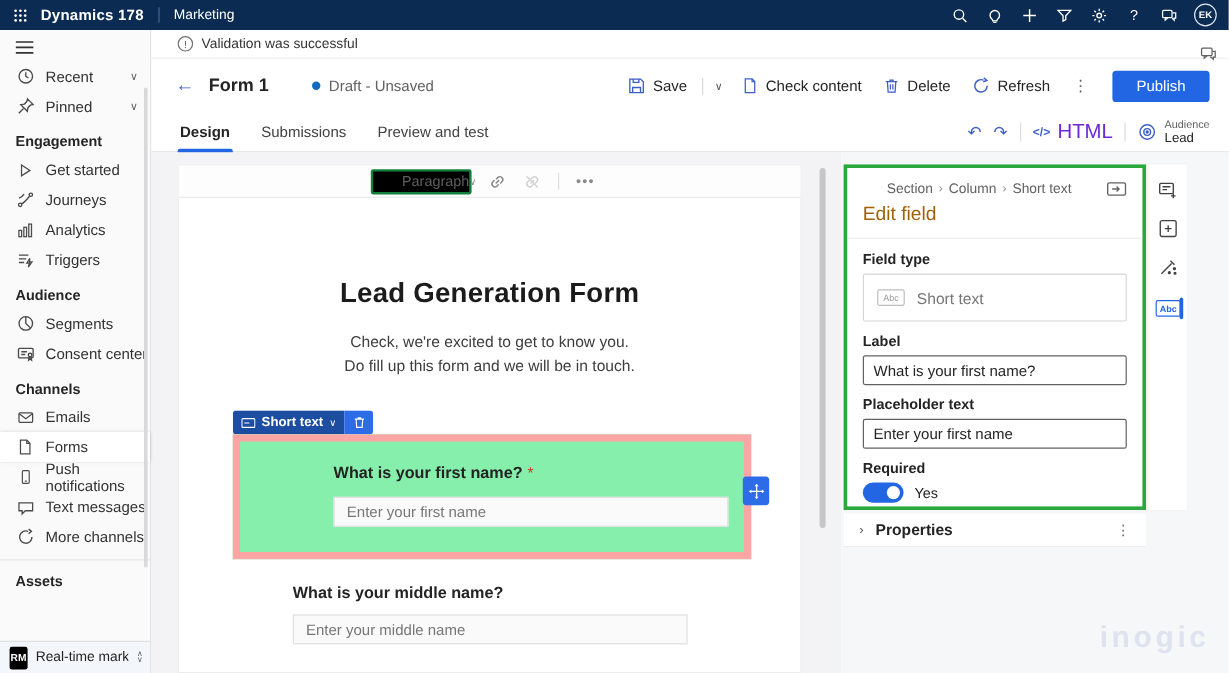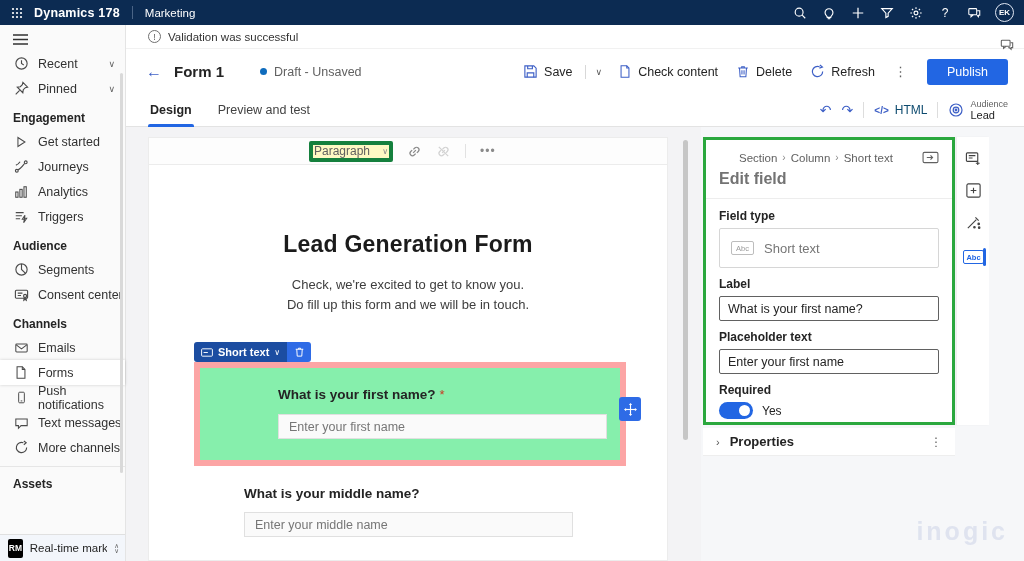--- a/index.html
+++ b/index.html
@@ -54,33 +54,33 @@
 
   .tabsrow { height:33px; border-bottom:1px solid #e3e3e3; display:flex; align-items:center; padding:0 16px 0 24px; flex:0 0 auto; }
   .tab { font-size:12.5px; color:#424242; margin-right:26px; height:33px; display:flex; align-items:center; position:relative; cursor:pointer; }
   .tab.active { font-weight:bold; color:#242424; }
   .tab.active::after { content:""; position:absolute; left:-2px; right:-2px; bottom:0; height:3px; background:#2266E3; border-radius:2px 2px 0 0; }
   .tab-tools { margin-left:auto; display:flex; align-items:center; gap:10px; }
   .tool-ic { color:#3D5FC6; font-size:14px; cursor:pointer; }
   .tool-sep { width:1px; height:16px; background:#ddd; }
   .html-tool { display:flex; align-items:center; gap:6px; cursor:pointer; }
   .html-code { font-size:10px; color:#3D5FC6; font-weight:bold; }
-  .html-label { font-size:12px; color:#0c4a6e; }
+  .html-label { font-size:17px; color:#6d28d9; }
   .aud-tool { display:flex; align-items:center; gap:6px; cursor:pointer; }
   .aud-text { display:flex; flex-direction:column; line-height:11px; }
   .aud-label { font-size:9px; color:#616161; }
   .aud-value { font-size:11px; color:#242424; }
 
   .content { flex:1; display:flex; min-height:0; }
 
   
   .canvas-region { width:575px; background:#f3f3f5; position:relative; flex:0 0 auto; }
   .canvas-card { position:absolute; left:22px; top:10px; width:520px; height:424px; background:#fff; border:1px solid #ececec; }
   .canvas-toolbar { height:27px; border-bottom:1px solid #ececec; display:flex; align-items:center; padding-left:160px; gap:14px; background:#fdfdfd; }
-  .para-select { width:84px; height:21px; border:4px solid #15803d; border-radius:2px; background:#fef9c3; display:flex; align-items:center; justify-content:space-between; padding:0 1px; font-size:12px; color:#5f5f5f; cursor:pointer; }
+  .para-select { width:84px; height:21px; border:2px solid #15803d; border-radius:2px; background:#000000; display:flex; align-items:center; justify-content:space-between; padding:0 24px; font-size:12px; color:#5f5f5f; cursor:pointer; }
   .para-chev { font-size:8px; color:#8a8a8a; }
   .ct-sep { width:1px; height:14px; background:#e2e2e2; }
   .ct-dots { color:#8a8a8a; font-size:12px; letter-spacing:1px; cursor:pointer; }
 
   .form-title-h1 { margin-top:66px; text-align:center; font-size:23px; font-weight:bold; color:#1b1b1b; letter-spacing:.2px; }
   .form-intro { margin-top:17px; text-align:center; font-size:13px; color:#3d3d3d; line-height:1.55; }
 
   .block1 { position:relative; margin:27px 41px 0 45px; }
   .chip { display:inline-flex; height:20px; border-radius:3px; overflow:hidden; cursor:pointer; }
   .chip-main { background:#1C4DA1; color:#fff; display:flex; align-items:center; gap:5px; padding:0 7px; font-size:11px; font-weight:bold; }
@@ -95,21 +95,21 @@
   .block2 { margin:20px 41px 0 95px; }
   .canvas-scrollbar { position:absolute; right:13px; top:13px; width:5px; height:300px; background:#c6c6c6; border-radius:3px; }
 
   
   .panel-region { flex:1; background:#f6f7f9; position:relative; }
   .panel-card { position:absolute; left:2px; top:10px; width:252px; height:288px; background:#fff; border:3px solid #2BA83E; padding:11px 13px; overflow:hidden; }
   .crumb-row { display:flex; align-items:center; }
   .crumbs { font-size:11.5px; color:#616161; display:flex; align-items:center; gap:5px;margin-left:20px; }
   .crumb-sep { color:#8a8a8a; font-size:10px; }
   .dock-ic { margin-left:auto; cursor:pointer; }
-  .panel-title { font-size:16px; font-weight:bold; color:#737373; margin-top:6px; }
+  .panel-title { font-size:16px; font-weight:normal; color:#a16207; margin-top:6px; }
   .panel-hr { border:none; border-top:1px solid #ededed; margin:10px -13px 10px -13px; }
   .sec-label { font-size:12px; font-weight:bold; color:#242424; margin:9px 0 5px; }
   .ft-box { height:40px; border:1px solid #d6d6d6; border-radius:2px; display:flex; align-items:center; gap:10px; padding:0 11px; cursor:pointer; }
   .abc-mini { width:23px; height:14px; border:1px solid #bdbdbd; border-radius:2px; font-size:7.5px; color:#9a9a9a; display:flex; align-items:center; justify-content:center; }
   .ft-value { font-size:13px; color:#767676; }
   .panel-input { width:100%; height:25px; border:1px solid #616161; border-radius:2px; font-size:12.5px; color:#242424; padding:0 8px; font-family:inherit; background:#fff; }
   .toggle-row { display:flex; align-items:center; gap:9px; margin-top:3px; }
   .toggle { width:34px; height:17px; border-radius:10px; background:#2266E3; position:relative; cursor:pointer; }
   .toggle-knob { position:absolute; right:3px; top:3px; width:11px; height:11px; background:#fff; border-radius:50%; }
   .toggle-value { font-size:12px; color:#242424; }
@@ -387,20 +387,21 @@
           </svg>
         <span>Refresh</span>
       </span>
       <span class="overflow-dots">⋮</span>
       <button class="publish-btn">Publish</button>
     </div>
   </div>
 
   <div class="tabsrow">
     <span class="tab active">Design</span>
+    <span class="tab">Submissions</span>
     <span class="tab">Preview and test</span>
     <div class="tab-tools">
       <span class="tool-ic">↶</span>
       <span class="tool-ic">↷</span>
       <span class="tool-sep"></span>
       <span class="html-tool">
         <span class="html-code">&lt;/&gt;</span>
         <span class="html-label">HTML</span>
       </span>
       <span class="tool-sep"></span>

